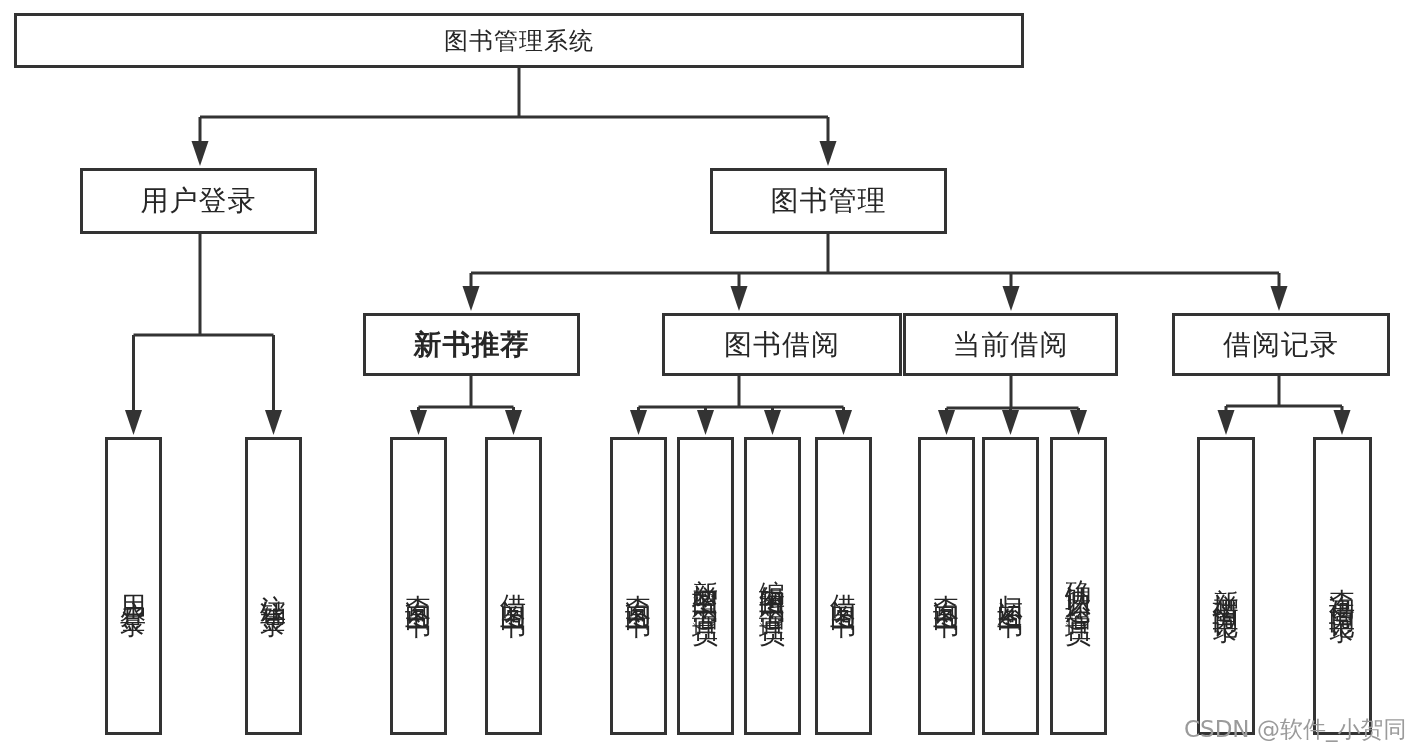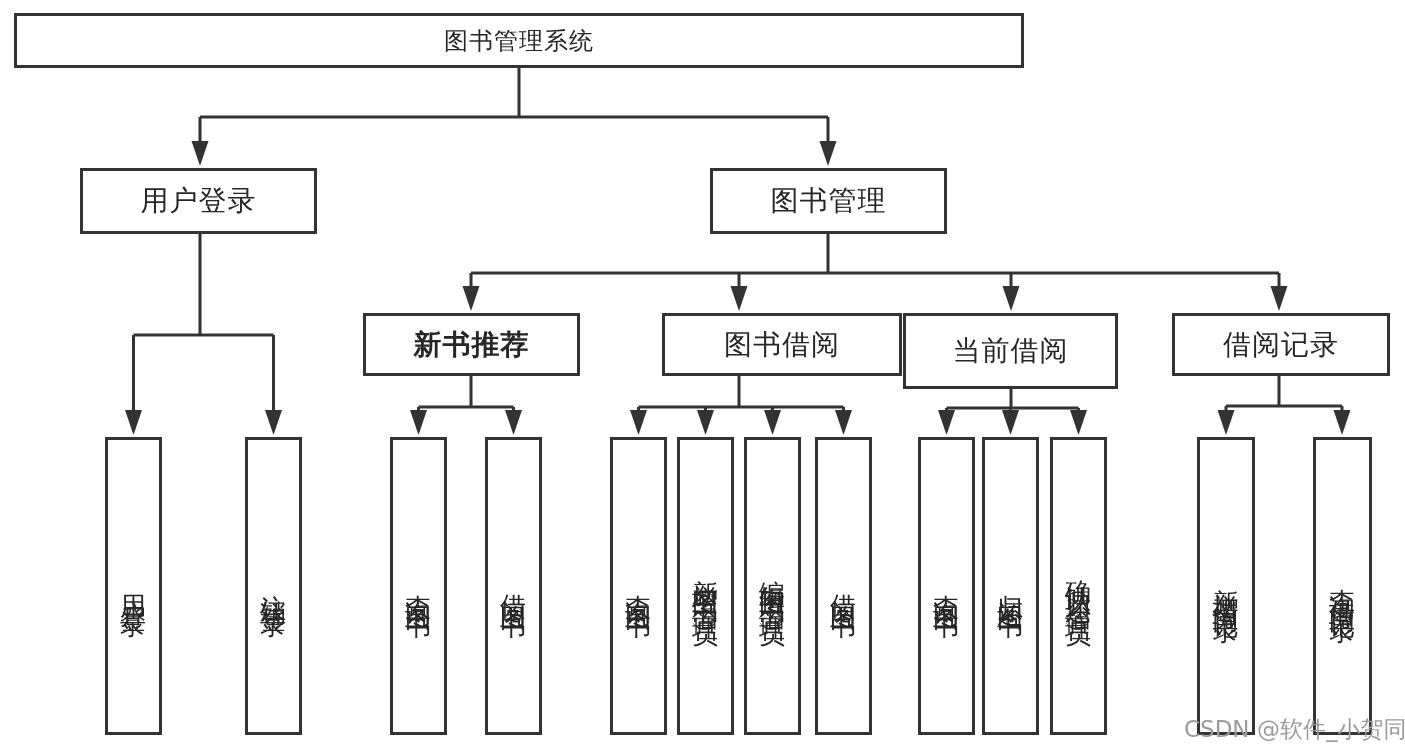--- a/index.html
+++ b/index.html
@@ -91,21 +91,21 @@
   <div class="box h" style="left:710px;top:168px;width:237px;height:66px;align-items:center;">
     <span>图书管理</span>
   </div>
 
   <div class="box h" style="left:363px;top:313px;width:217px;height:63px;font-weight:bold;">
     <span>新书推荐</span>
   </div>
   <div class="box h" style="left:631px;top:313px;width:240px;height:63px;margin-left:31px;">
     <span>图书借阅</span>
   </div>
-  <div class="box h" style="left:903px;top:313px;width:215px;height:76px;">
+  <div class="box h" style="left:903px;top:313px;width:215px;height:63px;">
     <span>当前借阅</span>
   </div>
   <div class="box h" style="left:1172px;top:313px;width:218px;height:63px;">
     <span>借阅记录</span>
   </div>
 
   <div class="box v" style="left:105px;top:437px;width:57px;height:298px;">
     <span class="vtext">用户登录</span>
   </div>
   <div class="box v" style="left:245px;top:437px;width:57px;height:298px;">

